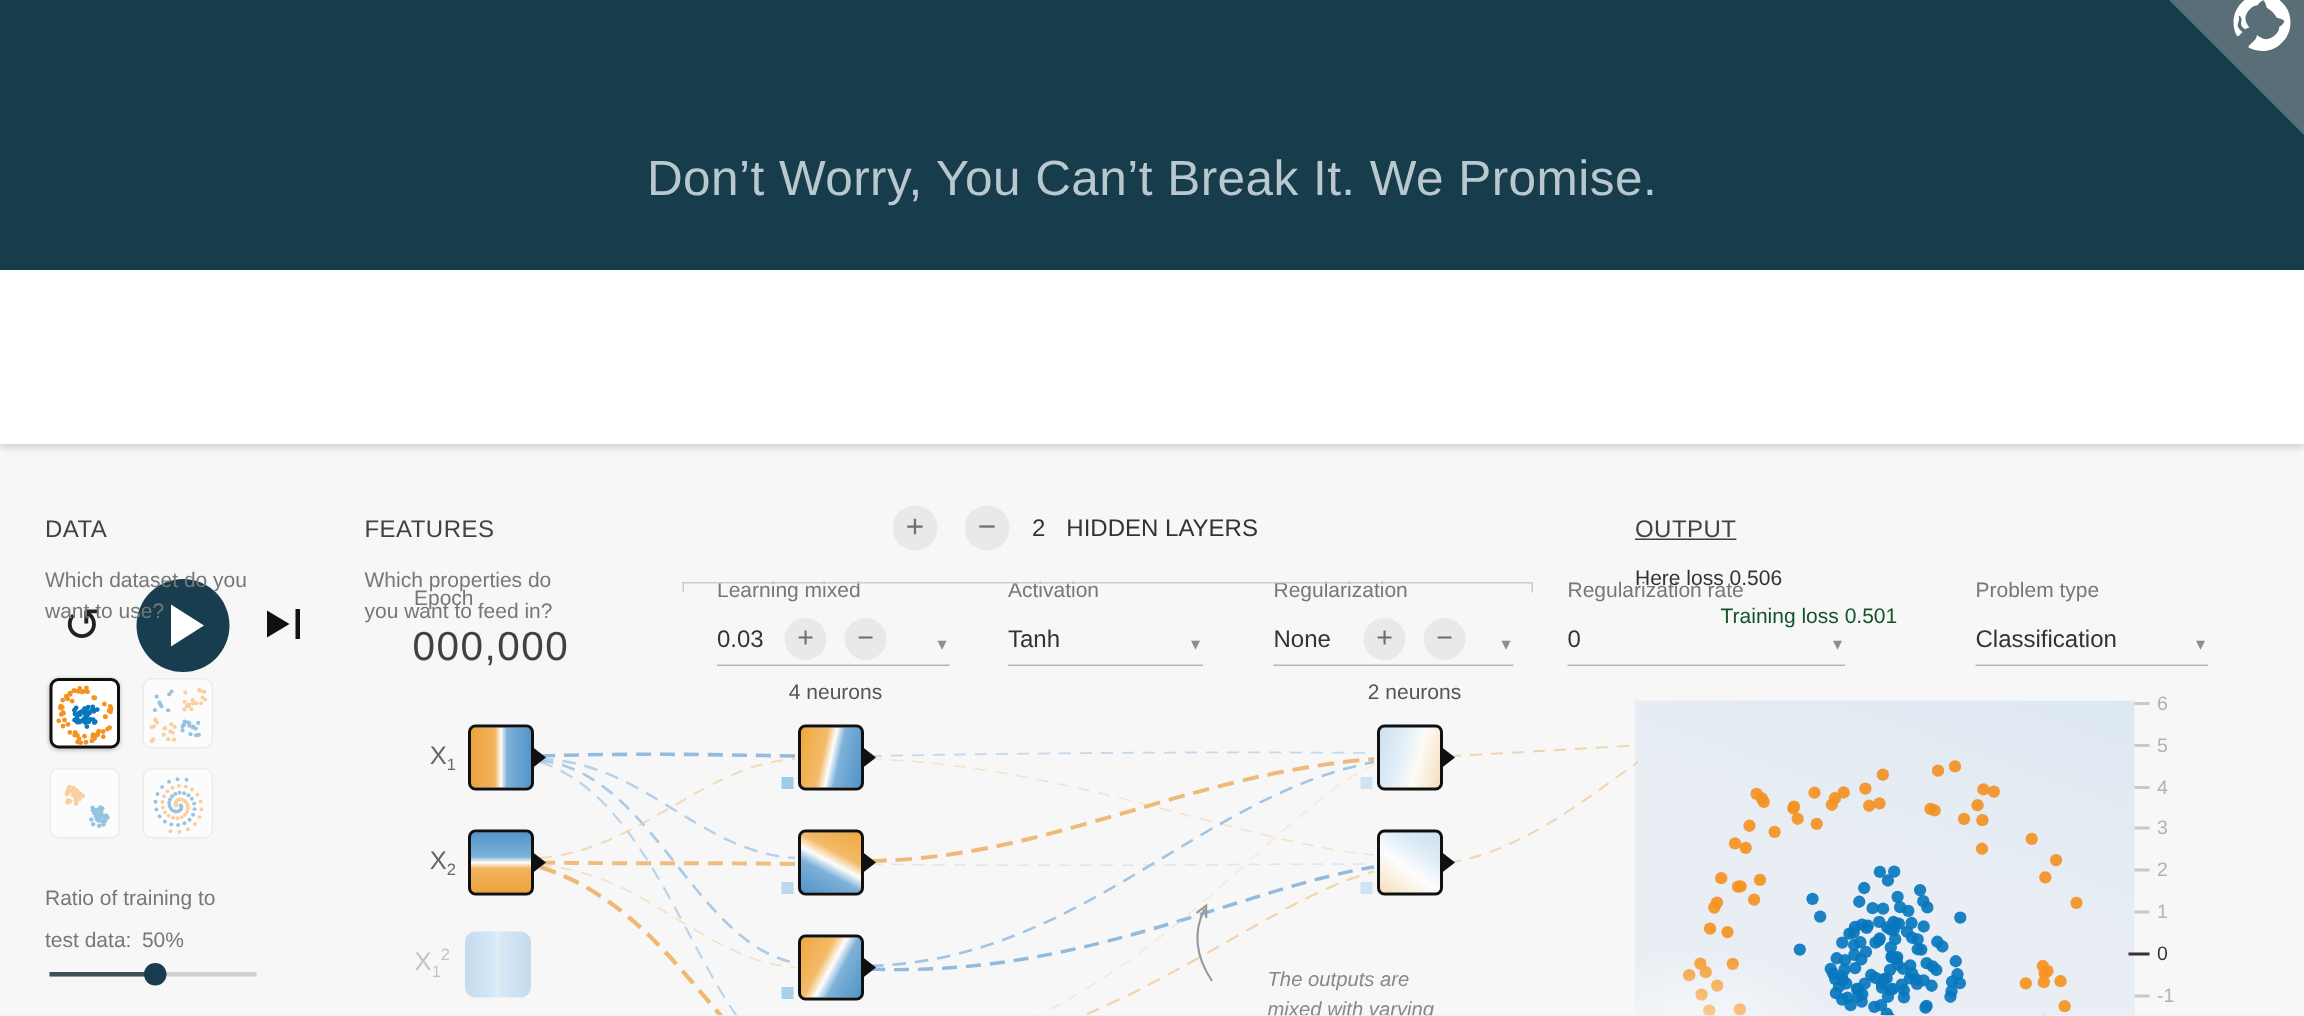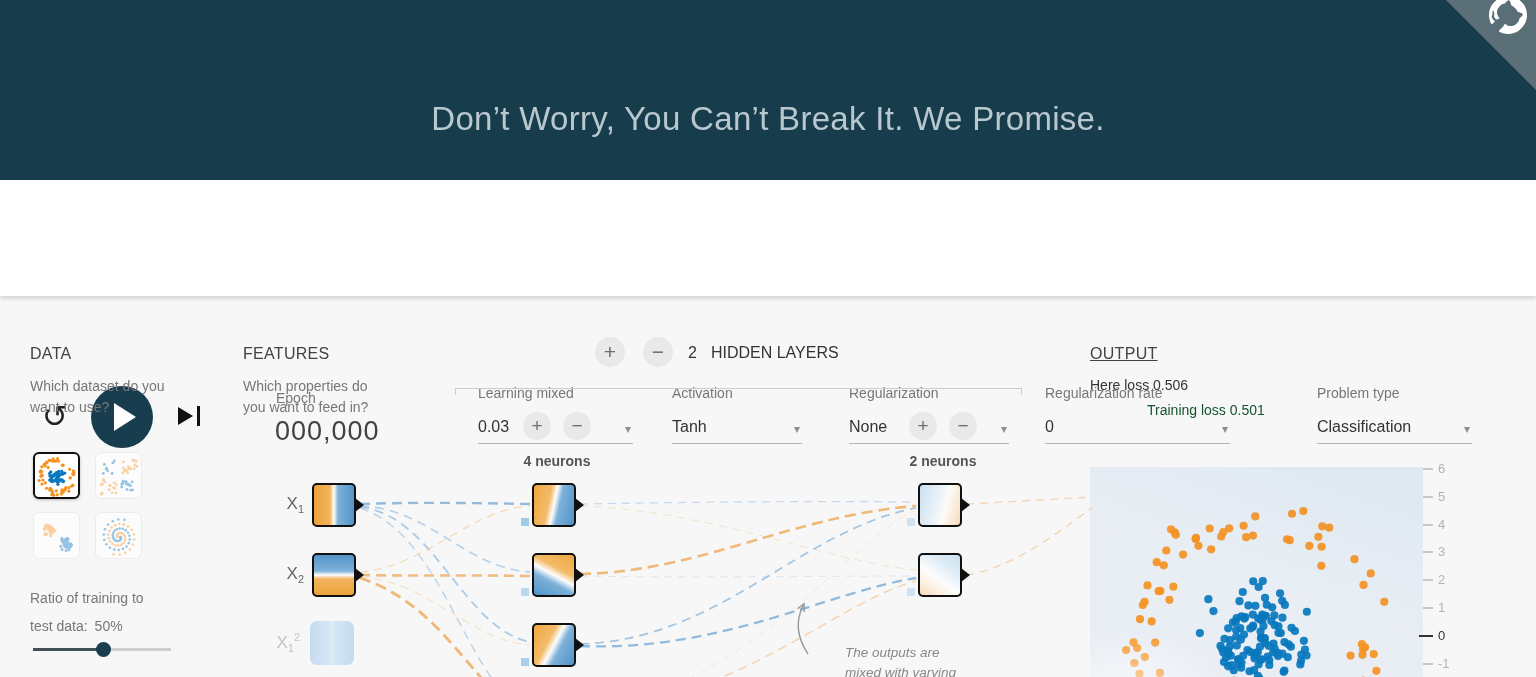--- a/index.html
+++ b/index.html
@@ -53,21 +53,21 @@
   .sl-track{position:absolute;left:0;top:7px;width:138px;height:3px;background:#cfcfcf;}
   .sl-fill{position:absolute;left:0;top:7px;width:70px;height:3px;background:#414f56;}
   .sl-thumb{position:absolute;left:63px;top:1px;width:15px;height:15px;border-radius:50%;background:#183d4e;}
 
   
   .mini-btn{position:absolute;width:28px;height:28px;border-radius:50%;background:#e9e9e9;border:none;color:#6f6f6f;font-size:19px;line-height:28px;text-align:center;cursor:pointer;padding:0;}
   .big-btn{width:30px;height:30px;font-size:21px;line-height:30px;}
   .hl-text{position:absolute;left:688px;top:344px;font-size:16px;color:#333;}
   .hl-count{margin-right:14px;}
   .bracket{position:absolute;left:455px;top:388px;width:565px;height:6px;border-top:1px solid #ccc;border-left:1px solid #ccc;border-right:1px solid #ccc;}
-  .neurons-label{position:absolute;top:453px;font-size:14px;color:#555;text-align:center;width:90px;font-weight:bold;}
+  .neurons-label{position:absolute;top:453px;font-size:14px;color:#555;text-align:center;width:90px;}
 
   .node{position:absolute;width:40px;height:40px;border:2px solid #101010;border-radius:5px;cursor:pointer;}
   .node:after{content:"";position:absolute;right:-10px;top:50%;transform:translateY(-50%);border-left:9px solid #101010;border-top:7px solid transparent;border-bottom:7px solid transparent;}
   .node .bias{position:absolute;left:-13px;top:33px;width:8px;height:8px;}
   .node-plain{position:absolute;width:44px;height:44px;border-radius:7px;}
 
   .g-f1{background:linear-gradient(90deg,#eca33c 0%,#f2b45e 40%,#fdfdfd 50%,#7db1d8 60%,#5395ca 100%);}
   .g-f2{background:linear-gradient(180deg,#5395ca 0%,#7db1d8 40%,#fdfdfd 50%,#f2b45e 60%,#eca33c 100%);}
   .g-f3{background:linear-gradient(90deg,#b7d4ec 0%,#cfe4f5 45%,#ddecf8 50%,#cfe4f5 55%,#b7d4ec 100%);opacity:.8;}
   .g-l1n1{background:linear-gradient(102deg,#efa83f 0%,#f3bb69 38%,#fdfdfd 50%,#7db1d8 62%,#4f93c9 100%);}

